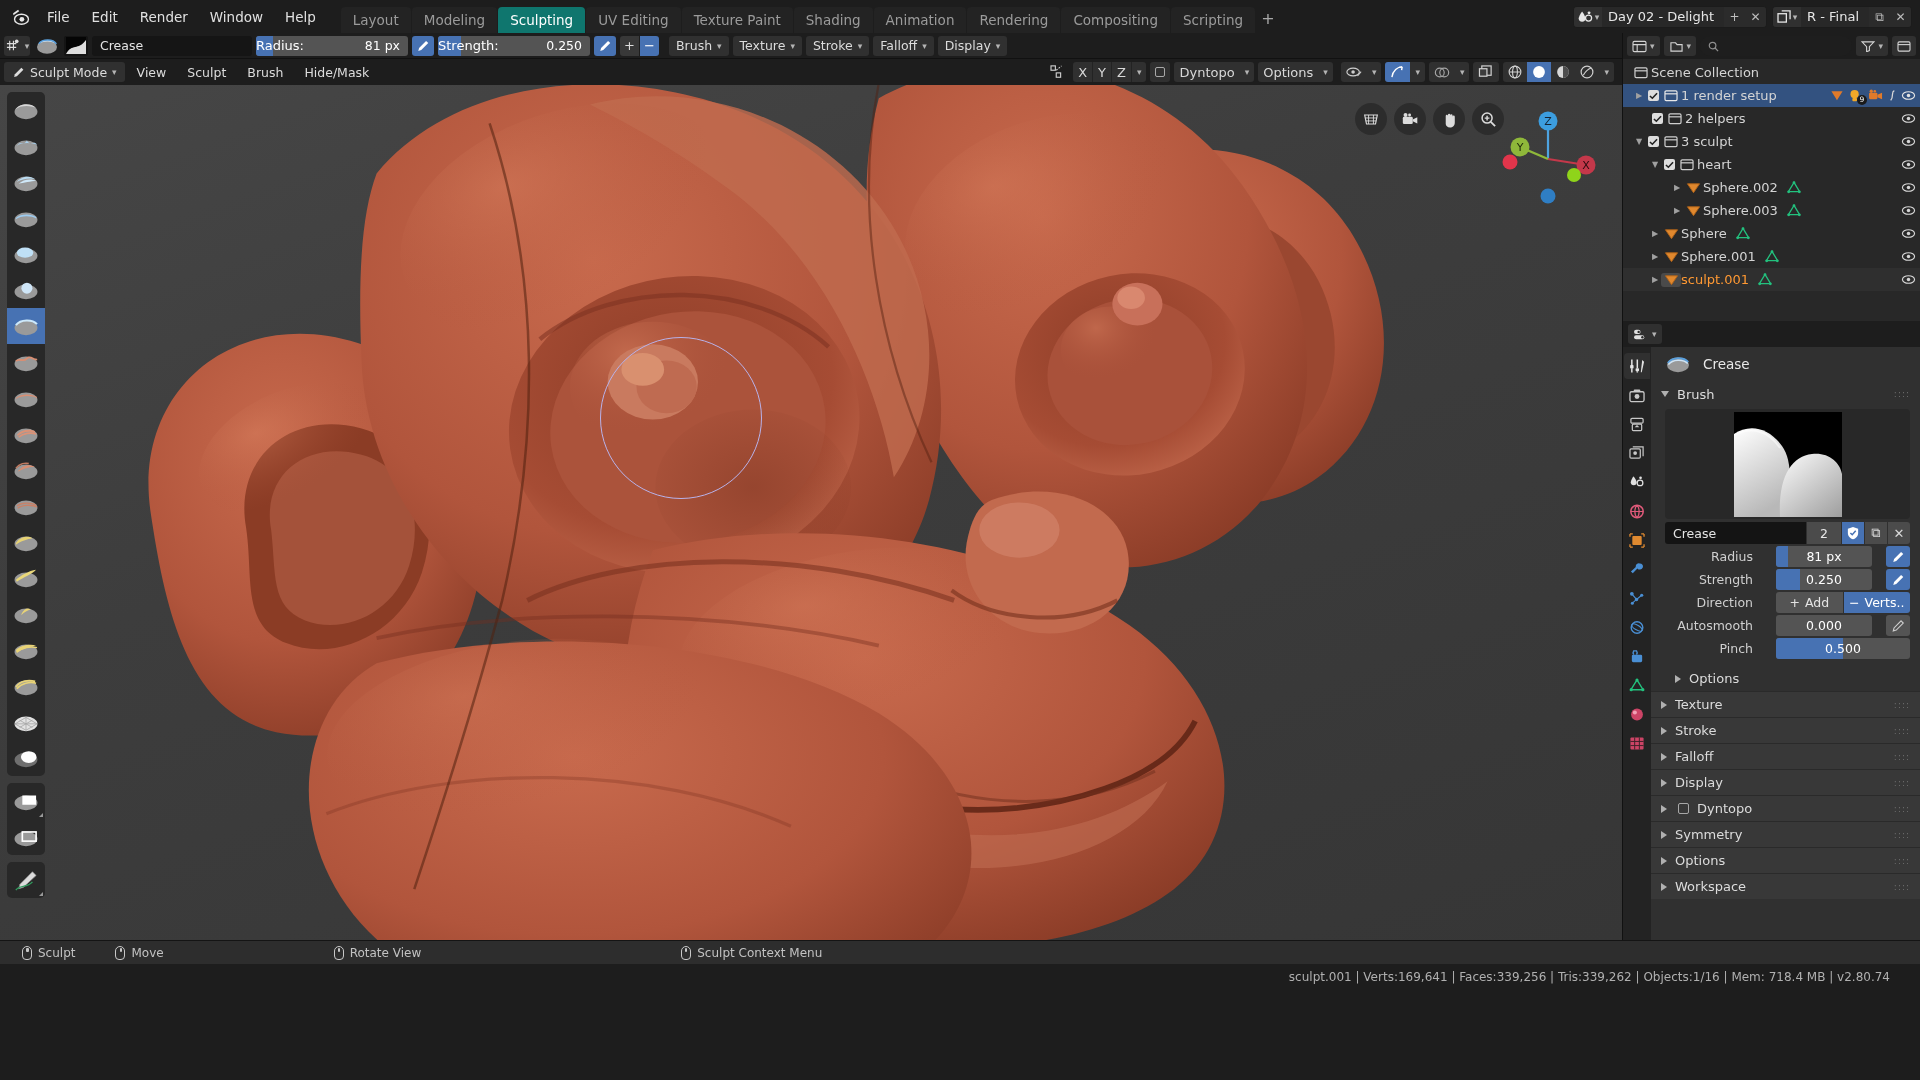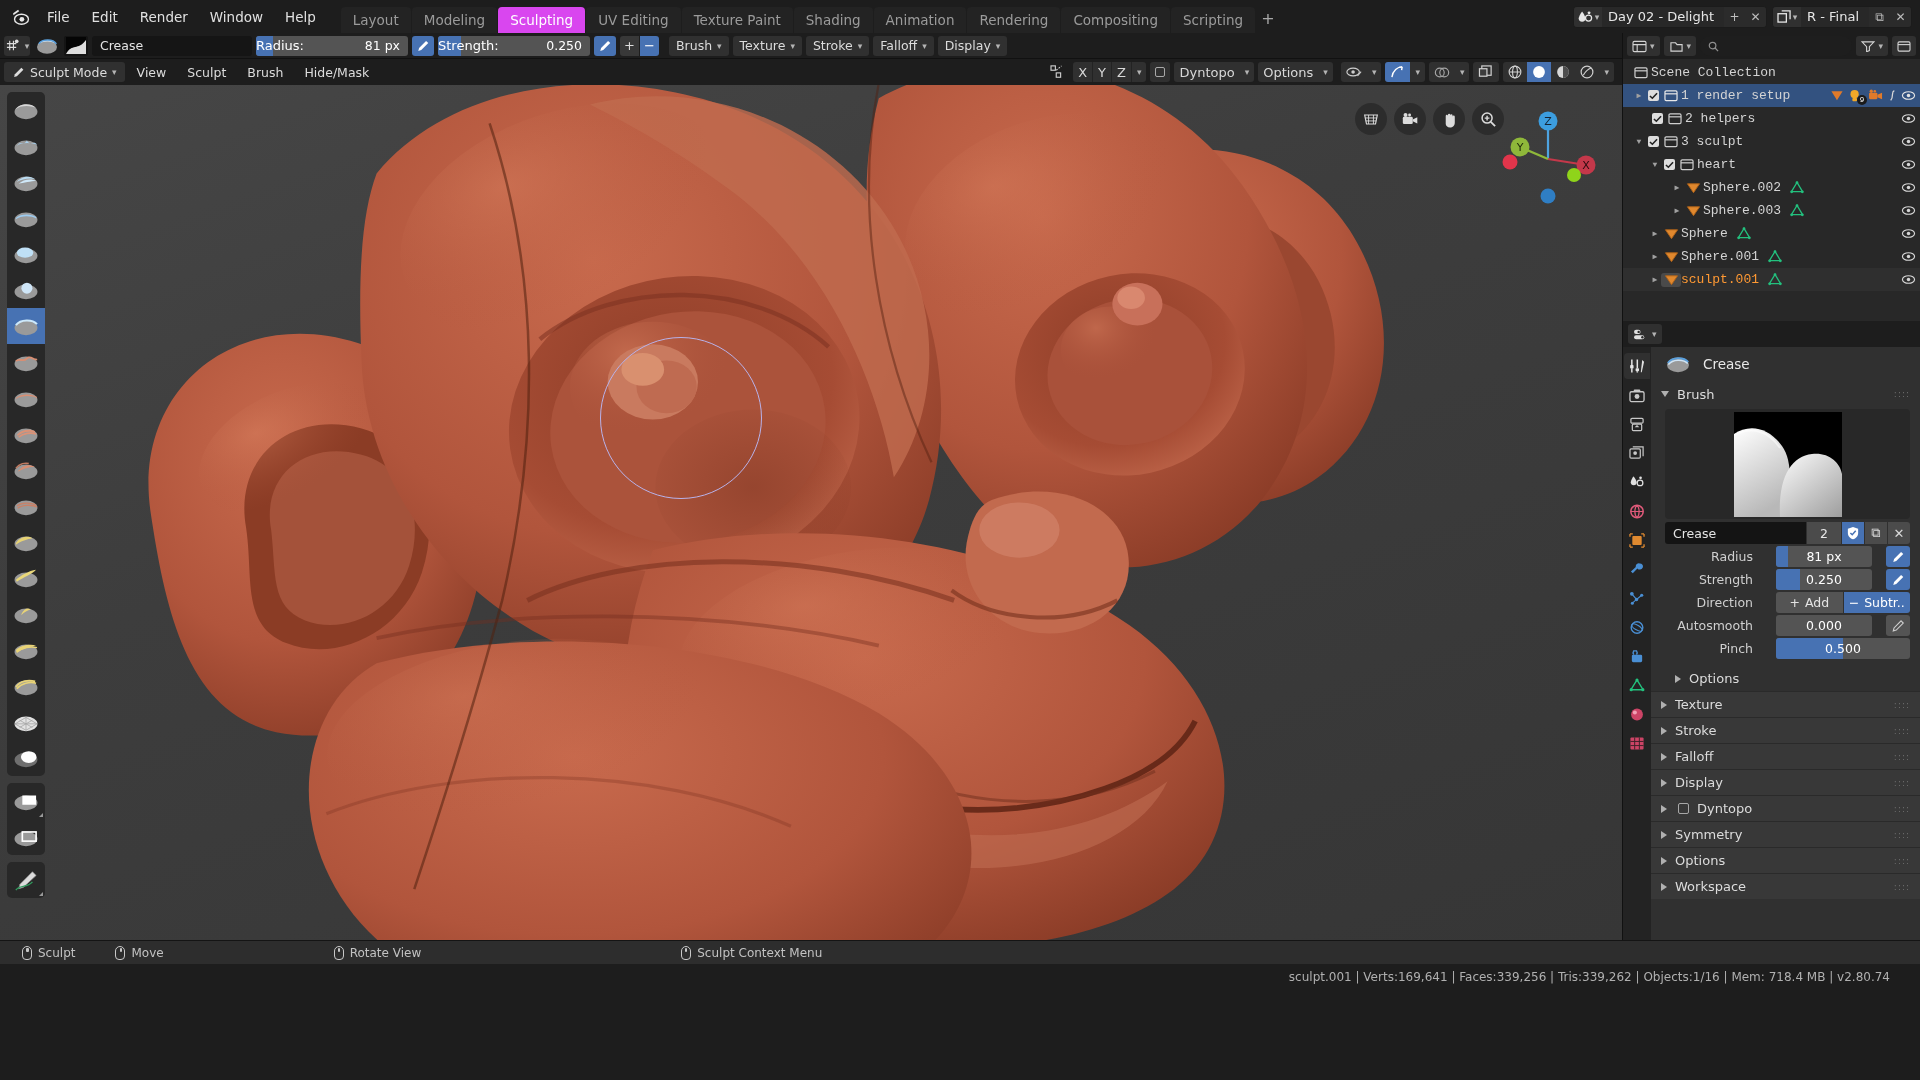--- a/index.html
+++ b/index.html
@@ -19,21 +19,21 @@
   }
   .blender-logo { width:30px; height:26px; display:flex; align-items:center; justify-content:center; }
   .menu-item {
     padding:4px 11px; font-size:13.5px; color:#e0e0e0; border-radius:3px; cursor:default; white-space:nowrap;
   }
   .ws-tabs { display:flex; align-items:flex-end; height:33px; margin-left:14px; }
   .ws-tab {
     padding:0 12px; height:26px; line-height:26px; font-size:13.5px; color:#9b9b9b;
     background:#232323; border-radius:4px 4px 0 0; margin-right:1px; white-space:nowrap;
   }
-  .ws-tab.active { background:#d946ef; color:#ffffff; }
+  .ws-tab.active { background:#0f766e; color:#ffffff; }
   .ws-plus { width:24px; height:26px; line-height:24px; text-align:center; color:#a8a8a8; font-size:16px; }
   .topbar-right { margin-left:auto; display:flex; align-items:center; gap:0; padding-right:2px; }
   .idblock {
     display:flex; align-items:center; height:22px; background:#282828; border-radius:4px; overflow:hidden;
     margin-left:5px; border:1px solid #1b1b1b;
   }
   .idblock .ic { width:28px; height:22px; display:flex; align-items:center; justify-content:center; background:#303030; gap:1px;}
   .idblock .nm { padding:0 10px 0 6px; font-size:13px; color:#e6e6e6; line-height:22px; white-space:nowrap;}
   .idblock .btn { width:21px; height:22px; display:flex; align-items:center; justify-content:center; background:#2b2b2b; color:#bfbfbf; font-size:12px;}
   .chev { font-size:9px; color:#b4b4b4; }
@@ -110,21 +110,21 @@
 
   
   .outliner { height:288px; flex:none; display:flex; flex-direction:column; background:#282828; border-left:1px solid #111; }
   .outliner-header { height:26px; flex:none; background:#1d1d1d; display:flex; align-items:center; gap:4px; padding:0 4px;}
   .oh-btn { height:20px; background:#303030; border-radius:3px; display:flex; align-items:center; padding:0 5px; gap:3px;}
   .oh-search {
     flex:1; height:20px; background:#1e1e1e; border-radius:10px; display:flex; align-items:center;
     padding:0 8px; gap:5px; color:#7d7d7d; font-size:12px; min-width:20px;
   }
   .outliner-body { flex:1; overflow:hidden; padding-top:2px; }
-  .otl-row { height:23px; display:flex; align-items:center; font-size:13px; color:#d4d4d4; position:relative; padding-right:4px;font-family:Liberation Mono, monospace;}
+  .otl-row { height:23px; display:flex; align-items:center; font-size:13px; color:#d4d4d4; position:relative; padding-right:4px;}
   .otl-row.sel { background:#335280; }
   .otl-row.hl { background:#2f2f2f; }
   .otl-disc { width:12px; display:flex; align-items:center; justify-content:center; color:#a0a0a0; font-size:8px; }
   .otl-chk { width:16px; display:flex; align-items:center; justify-content:center; }
   .chkbox { width:11px; height:11px; border-radius:2px; background:#ddd; display:flex; align-items:center; justify-content:center; }
   .otl-ic { width:20px; display:flex; align-items:center; justify-content:center; }
   .otl-name { white-space:nowrap; }
   .otl-name.active { color:#ff9933; }
   .otl-right { margin-left:auto; display:flex; align-items:center; gap:4px; }
 
@@ -1227,21 +1227,21 @@
 
             <div class="prop-row">
               <div class="prop-label">Direction</div>
               <div class="seg">
                 <div>
                   <span>+</span>
                   <span>Add</span>
                 </div>
                 <div class="on">
                   <span>−</span>
-                  <span>Subtr..</span>
+                  <span>Verts..</span>
                 </div>
               </div>
             </div>
 
             <div class="prop-row">
               <div class="prop-label">Autosmooth</div>
               <div class="prop-slider">
                 <div class="fill" style="width:0%"></div>
                 <span class="v">0.000</span>
               </div>

